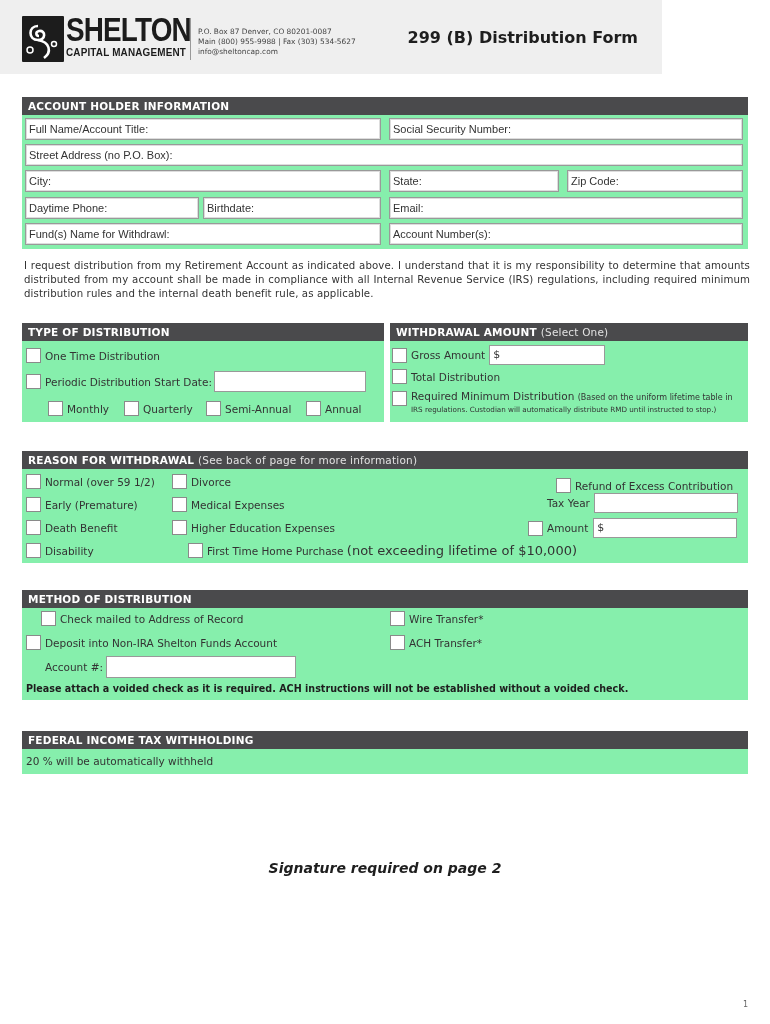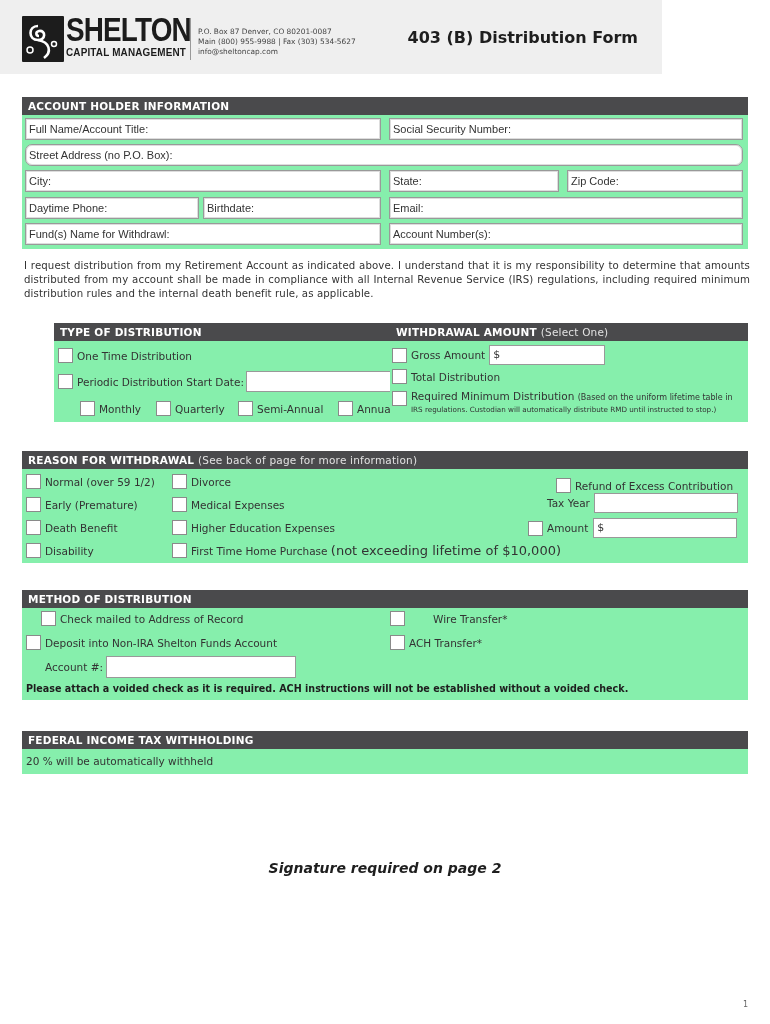--- a/index.html
+++ b/index.html
@@ -41,41 +41,41 @@
   <div class="brand">
     <span class="brand-name">SHELTON</span>
     <span class="brand-sub">CAPITAL MANAGEMENT</span>
   </div>
   <div class="vdiv"></div>
   <div class="contact">
     <div>P.O. Box 87 Denver, CO 80201-0087</div>
     <div>Main (800) 955-9988  |  Fax (303) 534-5627</div>
     <div>info@sheltoncap.com</div>
   </div>
-  <div class="form-title">403 (B) Distribution Form</div>
+  <div class="form-title">299 (B) Distribution Form</div>
 </div>
 
 <div class="section" style="left:22px; top:97px; width:726px; height:152px;">
   <div class="sec-head">ACCOUNT HOLDER INFORMATION</div>
   <div class="field" style="left:3px; top:21px; width:356px;">Full Name/Account Title:</div>
   <div class="field" style="left:367px; top:21px; width:354px;">Social Security Number:</div>
-  <div class="field" style="left:3px; top:47px; width:718px;border-radius:7px;">Street Address (no P.O. Box):</div>
+  <div class="field" style="left:3px; top:47px; width:718px;">Street Address (no P.O. Box):</div>
   <div class="field" style="left:3px; top:73px; width:356px;">City:</div>
   <div class="field" style="left:367px; top:73px; width:170px;">State:</div>
   <div class="field" style="left:545px; top:73px; width:176px;">Zip Code:</div>
   <div class="field" style="left:3px; top:100px; width:174px;">Daytime Phone:</div>
   <div class="field" style="left:181px; top:100px; width:178px;">Birthdate:</div>
   <div class="field" style="left:367px; top:100px; width:354px;">Email:</div>
   <div class="field" style="left:3px; top:126px; width:356px;">Fund(s) Name for Withdrawl:</div>
   <div class="field" style="left:367px; top:126px; width:354px;">Account Number(s):</div>
 </div>
 
 <div class="para">I request distribution from my Retirement Account as indicated above. I understand that it is my responsibility to determine that amounts distributed from my account shall be made in compliance with all Internal Revenue Service (IRS) regulations, including required minimum distribution rules and the internal death benefit rule, as applicable.</div>
 
-<div class="section" style="left:22px; top:323px; width:362px; height:99px;margin-left:32px;">
+<div class="section" style="left:22px; top:323px; width:362px; height:99px;">
   <div class="sec-head">TYPE OF DISTRIBUTION</div>
   <div class="cb-row" style="left:4px; top:25px;">
     <span class="cb"></span>
     <span>One Time Distribution</span>
   </div>
   <div class="cb-row" style="left:4px; top:48px;">
     <span class="cb"></span>
     <span>Periodic Distribution Start Date:</span>
     <span class="inbox" style="width:152px; margin-left:2px; height:21px;"></span>
   </div>
@@ -148,21 +148,21 @@
       <span>Divorce</span>
     </div>
   <div class="cb-row" style="left:150px; top:46px;">
       <span class="cb"></span>
       <span>Medical Expenses</span>
     </div>
   <div class="cb-row" style="left:150px; top:69px;">
       <span class="cb"></span>
       <span>Higher Education Expenses</span>
     </div>
-  <div class="cb-row" style="left:150px; top:92px;"><span class="cb"></span><span>First Time Home Purchase</span>&nbsp;<span style="font-size:13px;">(not exceeding lifetime of $10,000)</span></div>
+  <div class="cb-row" style="left:166px; top:92px;"><span class="cb"></span><span>First Time Home Purchase</span>&nbsp;<span style="font-size:13px;">(not exceeding lifetime of $10,000)</span></div>
 
   <div class="cb-row" style="left:506px; top:27px;padding-left:28px;">
       <span class="cb"></span>
       <span>Refund of Excess Contribution</span>
     </div>
   <div class="cb-row" style="left:525px; top:42px;">
     <span>Tax Year</span>
     <span class="inbox" style="width:144px; margin-left:4px;"></span>
   </div>
   <div class="cb-row" style="left:506px; top:67px;">
@@ -179,21 +179,21 @@
       <span>Check mailed to Address of Record</span>
     </div>
   <div class="cb-row" style="left:4px; top:45px;">
       <span class="cb"></span>
       <span>Deposit into Non-IRA Shelton Funds Account</span>
     </div>
   <div class="cb-row" style="left:23px; top:66px;">
     <span>Account #:</span>
     <span class="inbox" style="width:190px; margin-left:3px; height:22px;"></span>
   </div>
-  <div class="cb-row" style="left:368px; top:21px;gap:24px;">
+  <div class="cb-row" style="left:368px; top:21px;">
       <span class="cb"></span>
       <span>Wire Transfer*</span>
     </div>
   <div class="cb-row" style="left:368px; top:45px;">
       <span class="cb"></span>
       <span>ACH Transfer*</span>
     </div>
   <div style="position:absolute; left:4px; top:93px; font-size:9.6px; font-weight:bold; color:#1e1e1e; white-space:nowrap;">Please attach a voided check as it is required. ACH instructions will not be established without a voided check.</div>
 </div>
 

